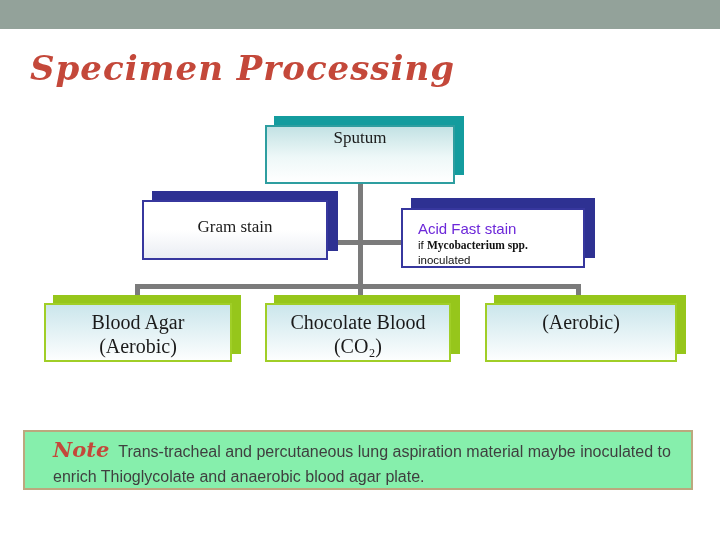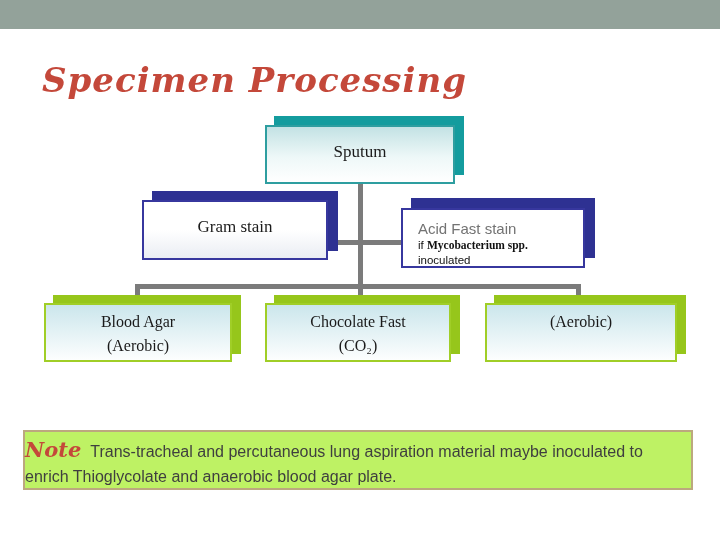--- a/index.html
+++ b/index.html
@@ -2,66 +2,66 @@
 <html><head>
 <meta charset="utf-8">
 <style>
   html,body{margin:0;padding:0;background:#ffffff;}
   .slide{
     position:relative;width:720px;height:540px;background:#ffffff;
     overflow:hidden;font-family:"Liberation Serif", serif;
   }
   .top-bar{position:absolute;left:0;top:0;width:720px;height:29px;background:#93A29A;}
   .title{
-    position:absolute;left:30px;top:48px;margin:12px;
+    position:absolute;left:30px;top:48px;margin:0;
     font-family:"DejaVu Serif", serif;font-style:italic;font-weight:600;
     font-size:34px;letter-spacing:1px;color:#C4483A;
   }
   
   .conn{position:absolute;background:#7B7B7B;}
   
   .node{
     position:absolute;box-sizing:border-box;
     display:flex;flex-direction:column;align-items:center;
     text-align:center;color:#1a1a1a;
   }
   .node .lbl{font-size:17px;line-height:22px;}
   .teal{
     border:2px solid #2E9EA0;
     background:linear-gradient(180deg,#c3e2e4 0%,#eef8f8 55%,#ffffff 100%);
     box-shadow:9px -9px 0 0 #149C9E;
-    justify-content:flex-start;padding-top:14px;
+    justify-content:flex-start;
   }
   .navy{
     border:2px solid #37379E;
     background:linear-gradient(180deg,#ffffff 50%,#eaedf3 100%);
     box-shadow:10px -9px 0 0 #2E3192;
     justify-content:flex-start;padding-top:14px;
   }
   .navy-left{
     border:2px solid #37379E;background:#ffffff;
     box-shadow:10px -10px 0 0 #2E3192;
     align-items:flex-start;justify-content:flex-start;
     padding:9px 0 0 15px;text-align:left;
   }
   .green{
     border:2px solid #A0CE27;
     background:linear-gradient(180deg,#cbe6ec 0%,#fdfefe 100%);
     box-shadow:9px -8px 0 0 #96C61B;
     justify-content:flex-start;padding-top:5px;
   }
-  .green .lbl{font-size:16px;line-height:24px;}
-  .af-title{font-family:"Liberation Sans", sans-serif;font-size:15px;line-height:19px;color:#737373;}
+  .green .lbl{font-size:20px;line-height:24px;}
+  .af-title{font-family:"Liberation Sans", sans-serif;font-size:15px;line-height:19px;color:#6d28d9;}
   .af-sub{font-family:"Liberation Sans", sans-serif;font-size:11.5px;line-height:15px;color:#111;}
   .af-sub .species{font-family:"Liberation Serif", serif;font-weight:bold;}
   
   .note-box{
     position:absolute;left:23px;top:430px;width:670px;height:60px;
-    box-sizing:border-box;border:2px solid #BCA87E;background:#bef264;
-    padding:5px 12px 0 0;
+    box-sizing:border-box;border:2px solid #BCA87E;background:#86efac;
+    padding:5px 12px 0 28px;
     font-family:"Liberation Sans", sans-serif;font-size:16px;line-height:25px;color:#3f3f3f;
   }
   .note-label{
     font-family:"DejaVu Serif", serif;font-style:italic;font-weight:600;
     font-size:21px;color:#C4483A;margin-right:9px;
   }
 </style>
 </head>
 <body>
 
@@ -89,21 +89,21 @@
     <span class="af-title">Acid Fast stain</span>
     <span class="af-sub"><span>if </span><span class="species">Mycobacterium spp.</span><span> inoculated</span></span>
   </div>
 
   <div class="node green" style="left:44px;top:303px;width:188px;height:59px;">
     <span class="lbl">Blood Agar</span>
     <span class="lbl">(Aerobic)</span>
   </div>
 
   <div class="node green" style="left:265px;top:303px;width:186px;height:59px;">
-    <span class="lbl">Chocolate Fast</span>
+    <span class="lbl">Chocolate Blood</span>
     <span class="lbl">(CO₂)</span>
   </div>
 
   <div class="node green" style="left:485px;top:303px;width:192px;height:59px;">
     <span class="lbl">(Aerobic)</span>
   </div>
 
   <div class="note-box">
     <span class="note-label">Note</span><span class="note-text">Trans-tracheal and percutaneous lung aspiration material maybe inoculated to enrich Thioglycolate and anaerobic blood agar plate.</span>
   </div>

